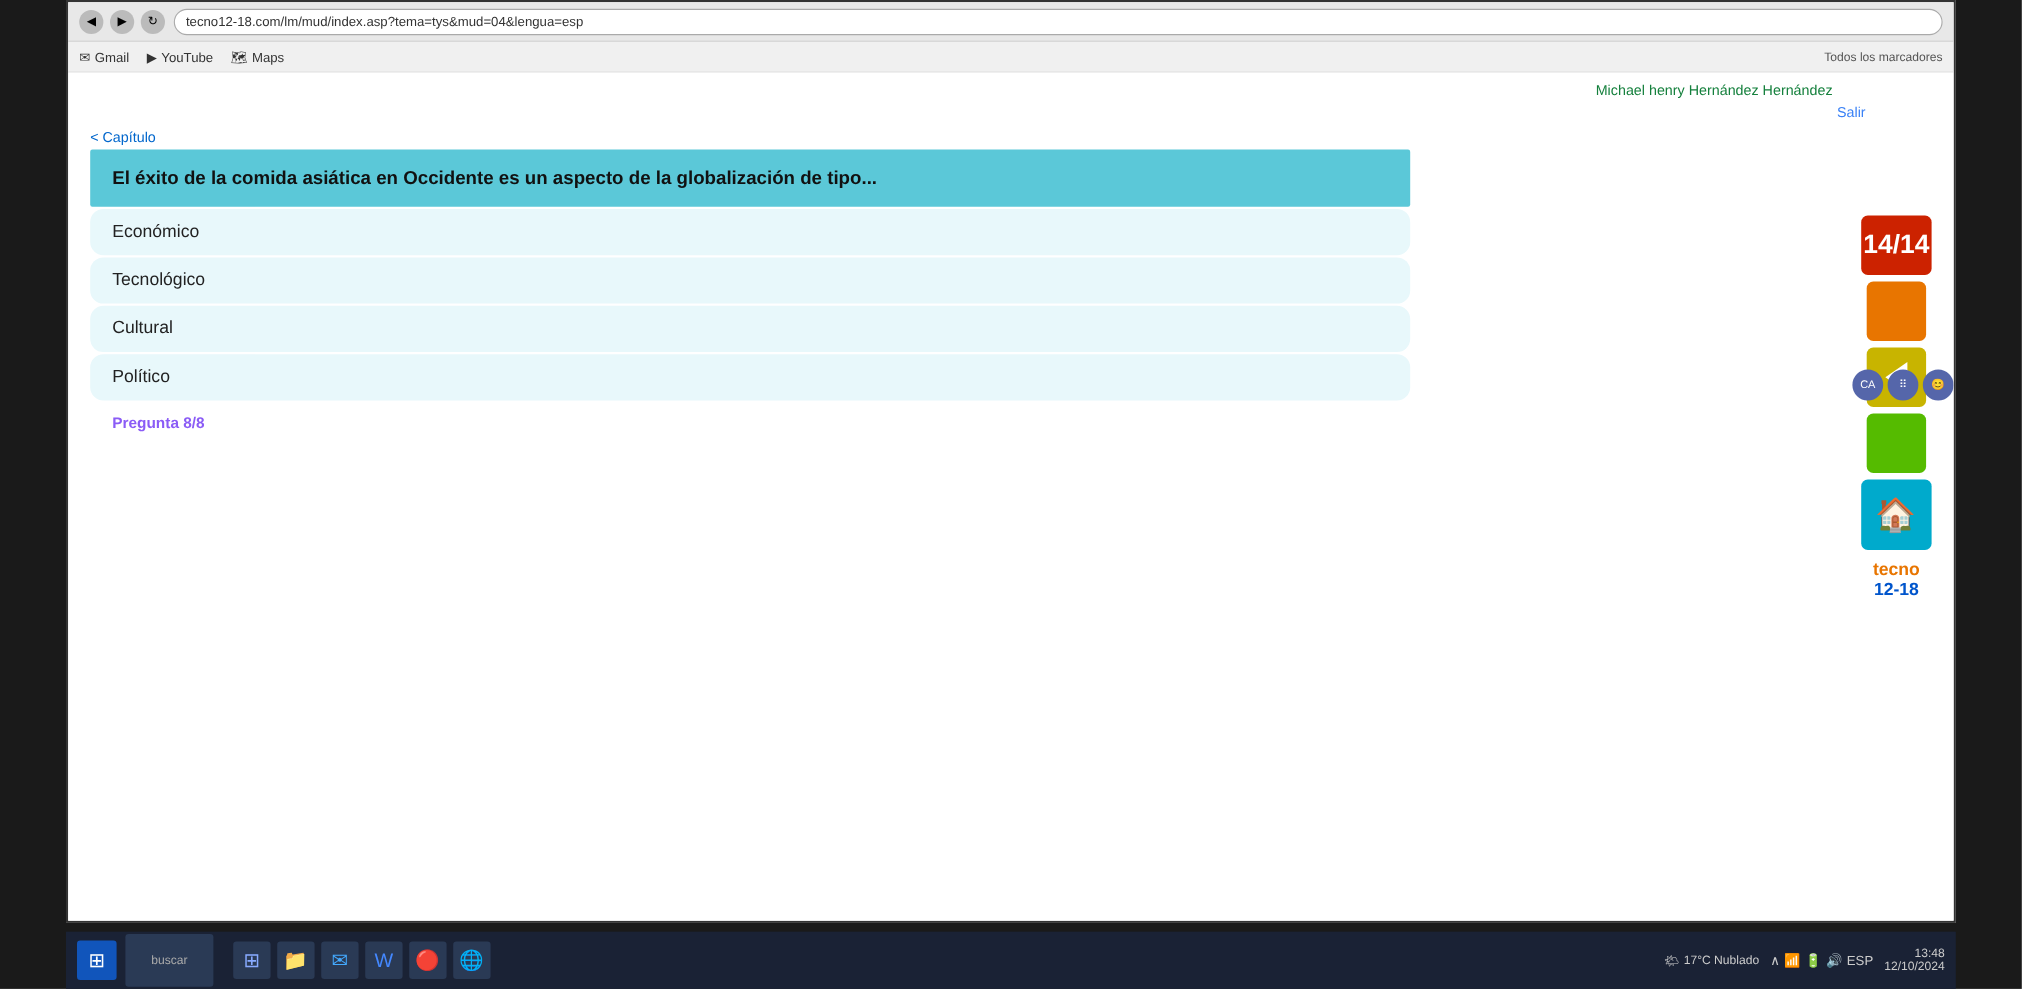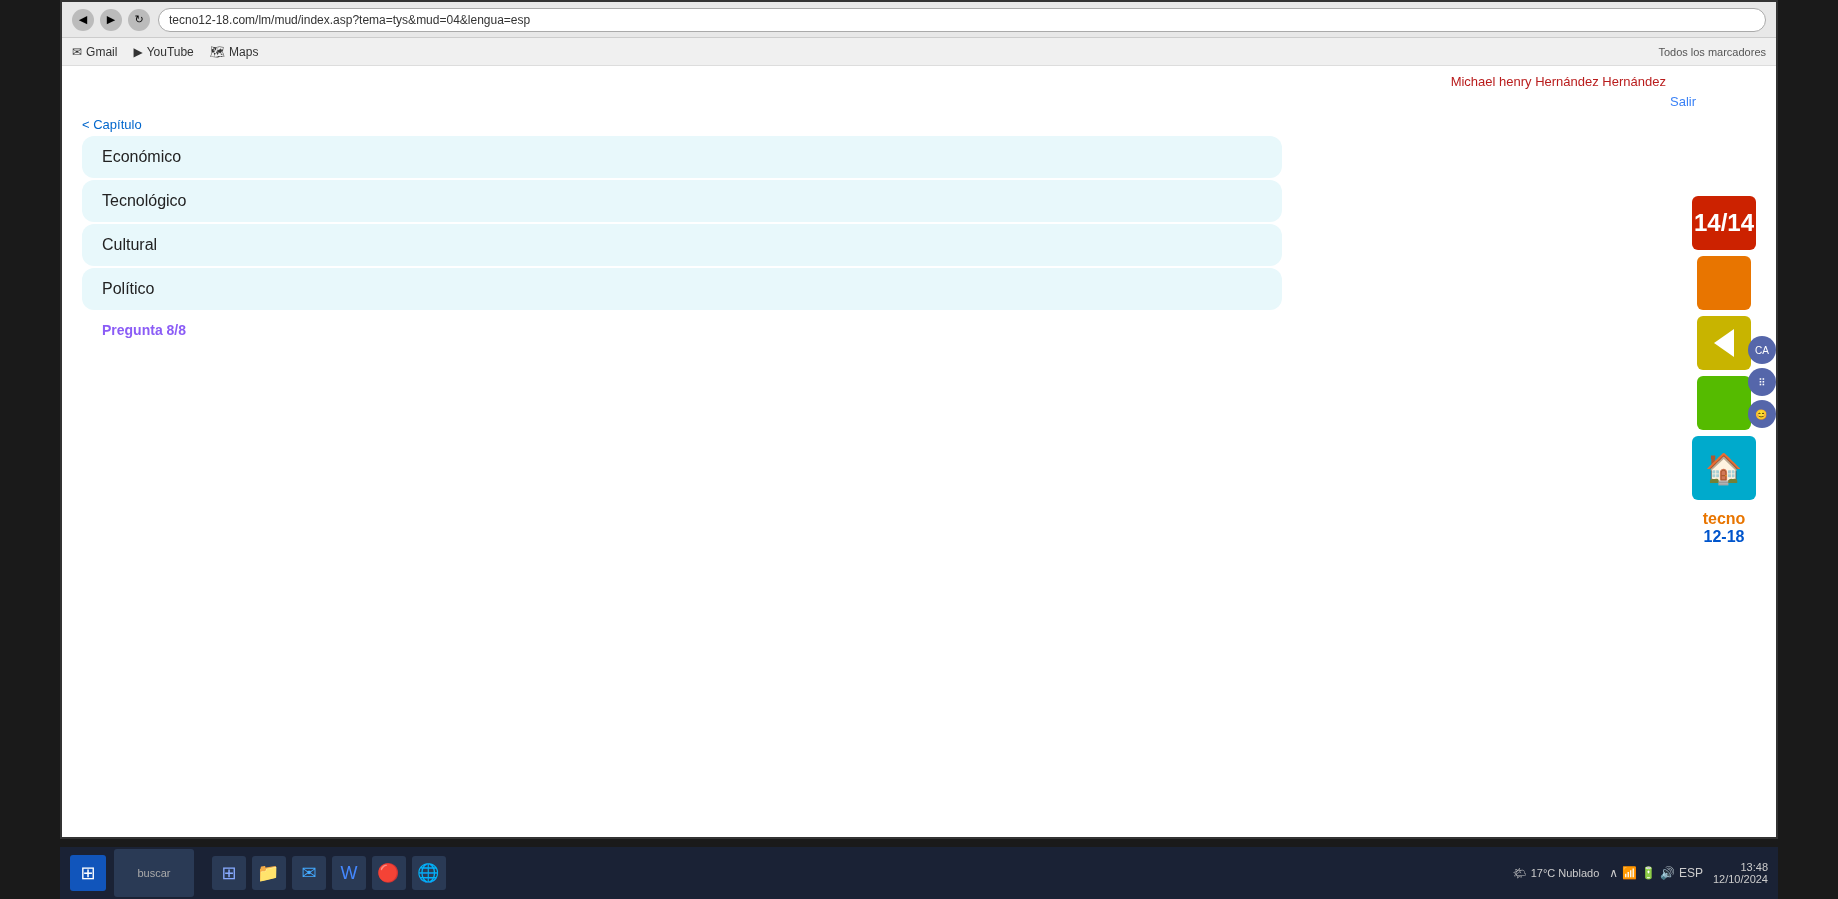--- a/index.html
+++ b/index.html
@@ -101,21 +101,21 @@
     
     .page-header {
       display: flex;
       justify-content: flex-end;
       padding: 8px 80px 4px 20px;
       font-size: 13px;
       color: #333;
     }
 
     .user-name {
-      color: #b91c1c;
+      color: #15803d;
     }
 
     .logout-link {
       color: #3b82f6;
       cursor: pointer;
       margin-left: 4px;
       margin-top: 20px;
     }
 
     
@@ -248,21 +248,21 @@
     .home-icon {
       color: white;
       font-size: 30px;
     }
 
     .side-small-btns {
       position: absolute;
       right: 0px;
       top: 200px;
       display: flex;
-      flex-direction: column;
+      flex-direction: row;
       gap: 4px;
     }
 
     .small-circle-btn {
       width: 28px;
       height: 28px;
       border-radius: 50%;
       background: #5566aa;
       display: flex;
       align-items: center;
@@ -415,20 +415,21 @@
       <span class="logout-link">Salir</span>
     </div>
 
     <div class="breadcrumb">
       <a>&lt; Capítulo</a>
     </div>
 
 
     <div class="quiz-area">
 
+      <div class="question-box">El éxito de la comida asiática en Occidente es un aspecto de la globalización de tipo...</div>
 
       <div class="answer-option">Económico</div>
       <div class="answer-option">Tecnológico</div>
       <div class="answer-option">Cultural</div>
       <div class="answer-option">Político</div>
 
       <div class="question-counter">Pregunta 8/8</div>
 
       <div class="sidebar-buttons">
         <div class="score-badge">14/14</div>

